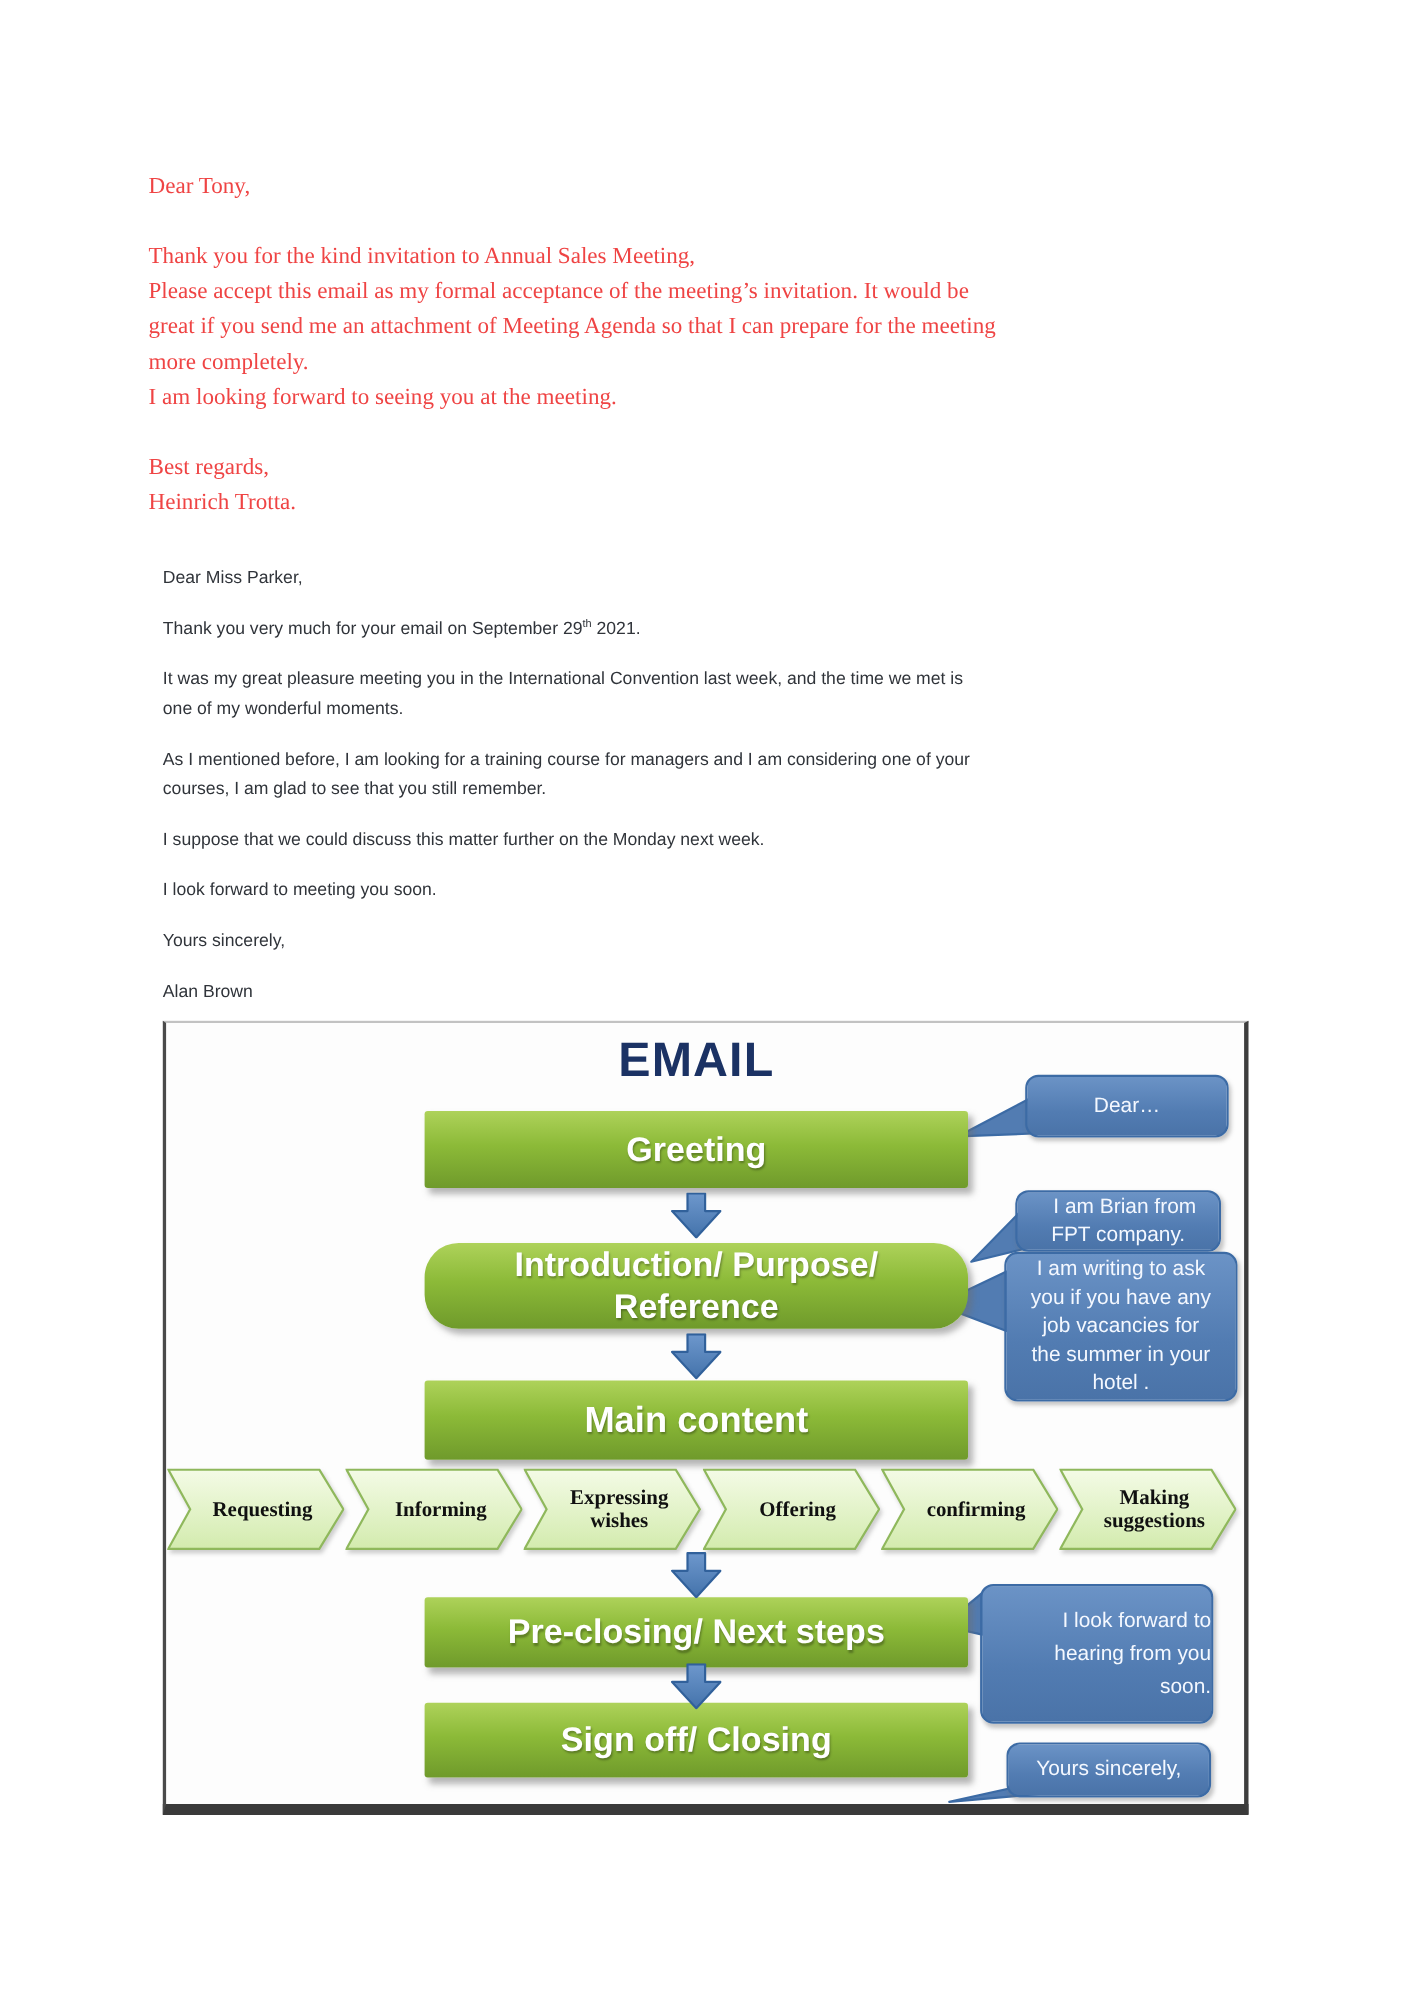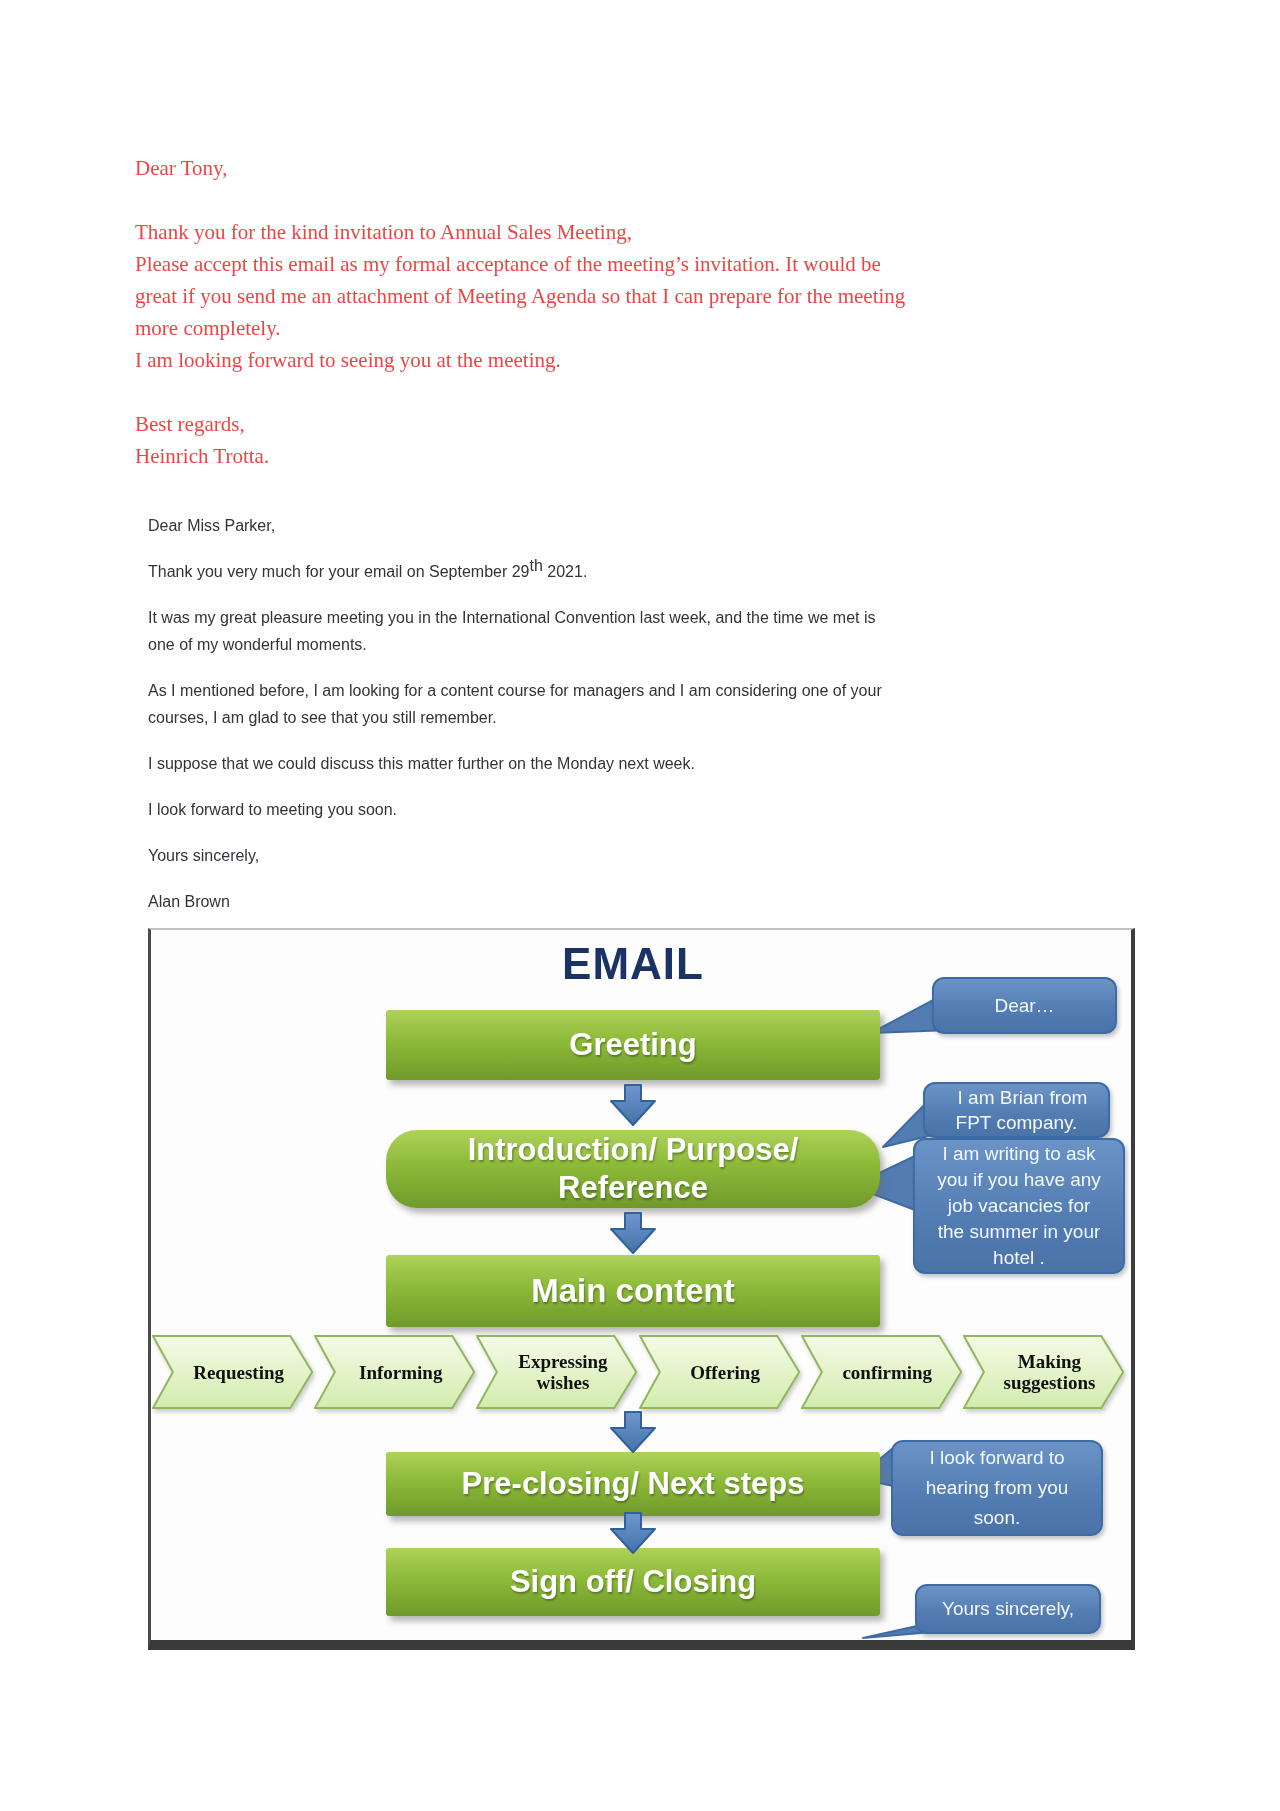--- a/index.html
+++ b/index.html
@@ -11,21 +11,21 @@
                 font-family:"Liberation Serif",serif;font-size:21px;color:#ef4444;}
   .s-line{line-height:32px;white-space:nowrap;}
   .s-gap{height:32px;}
 
   
   .letter-sans{position:absolute;left:148px;top:512px;width:900px;
                font-family:"Liberation Sans","DejaVu Sans",sans-serif;
                font-size:16px;color:#30343a;}
   .letter-sans .para{margin:0 0 19px 0;}
   .p-line{line-height:27px;white-space:nowrap;}
-  .p-line sup{font-size:16px;line-height:0;}
+  .p-line sup{font-size:10px;line-height:0;}
 
   
   .diagram{position:absolute;left:148px;top:928px;width:980px;height:710px;margin:0;
            background:#fdfdfd;box-sizing:content-box;
            border-top:2px solid #c2c2c2;border-left:3px solid #4a4a4a;
            border-right:4px solid #3d3d3d;border-bottom:10px solid #3a3a3a;}
   .d-title{position:absolute;left:235px;top:8px;width:494px;text-align:center;
            font-size:44px;line-height:52px;font-weight:bold;color:#1b3264;
            letter-spacing:1px;}
   .gbox{position:absolute;left:235px;width:494px;z-index:2;border-radius:3px;
@@ -91,21 +91,21 @@
         <div class="p-line">Dear Miss Parker,</div>
       </div>
     <div class="para">
       <div class="p-line"><span>Thank you very much for your email on September 29</span><sup>th</sup><span> 2021.</span></div>
     </div>
     <div class="para">
       <div class="p-line">It was my great pleasure meeting you in the International Convention last week, and the time we met is</div>
       <div class="p-line">one of my wonderful moments.</div>
     </div>
     <div class="para">
-      <div class="p-line">As I mentioned before, I am looking for a content course for managers and I am considering one of your</div>
+      <div class="p-line">As I mentioned before, I am looking for a training course for managers and I am considering one of your</div>
       <div class="p-line">courses, I am glad to see that you still remember.</div>
     </div>
     <div class="para">
         <div class="p-line">I suppose that we could discuss this matter further on the Monday next week.</div>
       </div>
     <div class="para">
         <div class="p-line">I look forward to meeting you soon.</div>
       </div>
     <div class="para">
         <div class="p-line">Yours sincerely,</div>
@@ -205,21 +205,21 @@
       <div class="ln" style="line-height:25px;margin-left:12px;">I am Brian from</div>
       <div class="ln" style="line-height:25px;">FPT company.</div>
     </div>
     <div class="bubble" style="left:762px;top:208px;width:212px;height:136px;">
       <div class="ln">I am writing to ask</div>
       <div class="ln">you if you have any</div>
       <div class="ln">job vacancies for</div>
       <div class="ln">the summer in your</div>
       <div class="ln">hotel .</div>
     </div>
-    <div class="bubble" style="left:740px;top:510px;width:212px;height:96px;">
+    <div class="bubble" style="left:740px;top:510px;width:212px;height:127px;align-items:flex-end;">
       <div class="ln" style="line-height:30px;">I look forward to</div>
       <div class="ln" style="line-height:30px;">hearing from you</div>
       <div class="ln" style="line-height:30px;">soon.</div>
     </div>
     <div class="bubble" style="left:764px;top:654px;width:186px;height:50px;">
       <div class="ln">Yours sincerely,</div>
     </div>
 
   </figure>
 </div>

